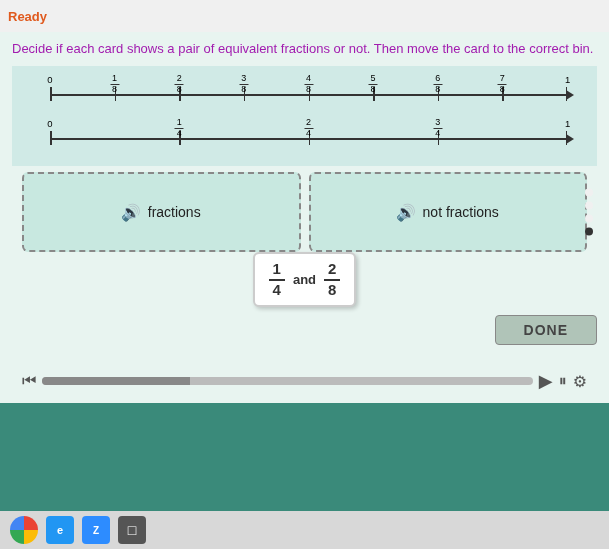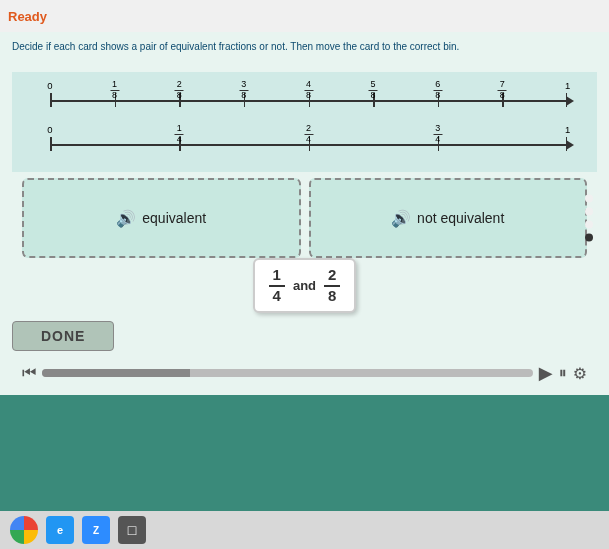--- a/index.html
+++ b/index.html
@@ -33,24 +33,24 @@
 
     
     .main-content {
       background: #e8f4f0;
       margin: 0;
       padding: 8px 12px 6px 12px;
       position: relative;
     }
 
     .instructions {
-      font-size: 10px;
-      color: #0c4a6e;
+      font-size: 13px;
+      color: #a21caf;
       line-height: 1.4;
-      margin-bottom: 18px;
+      margin-bottom: 8px;
       font-weight: 500;
     }
 
     
     .number-lines-area {
       background: #d0eae6;
       padding: 6px 10px 6px 10px;
       margin-bottom: 6px;
     }
 
@@ -124,22 +124,22 @@
     .frac-display .top-num {
       border-bottom: 2px solid #333;
       padding-bottom: 1px;
       padding-left: 4px;
       padding-right: 4px;
     }
 
     
     .done-area {
       display: flex;
-      justify-content: flex-start;
-      margin-bottom: 6px;
+      justify-content: flex-end;
+      margin-bottom: 20px;
     }
 
     .done-btn {
       background: #b0c4b8;
       color: #444;
       border: 1px solid #888;
       border-radius: 4px;
       padding: 6px 28px;
       font-size: 14px;
       font-weight: bold;
@@ -404,25 +404,25 @@
       <div class="tick-mark" style="right: 20px;"></div>
       <div class="label-above" style="right: 14px;">1</div>
     </div>
 
   </div>
 
   <div style="display:flex; position:relative; padding: 0 10px 0 10px;">
     <div style="display:flex; gap:8px; flex:1; height:80px;">
       <div class="bin">
         <span style="font-size:16px;">🔊</span>
-        <span>equivalent</span>
+        <span>fractions</span>
       </div>
       <div class="bin">
         <span style="font-size:16px;">🔊</span>
-        <span>not equivalent</span>
+        <span>not fractions</span>
       </div>
     </div>
     <div class="dots-panel">
       <div class="dot active"></div>
       <div class="dot active"></div>
       <div class="dot active"></div>
       <div class="dot" style="background:#333;"></div>
     </div>
   </div>
 

